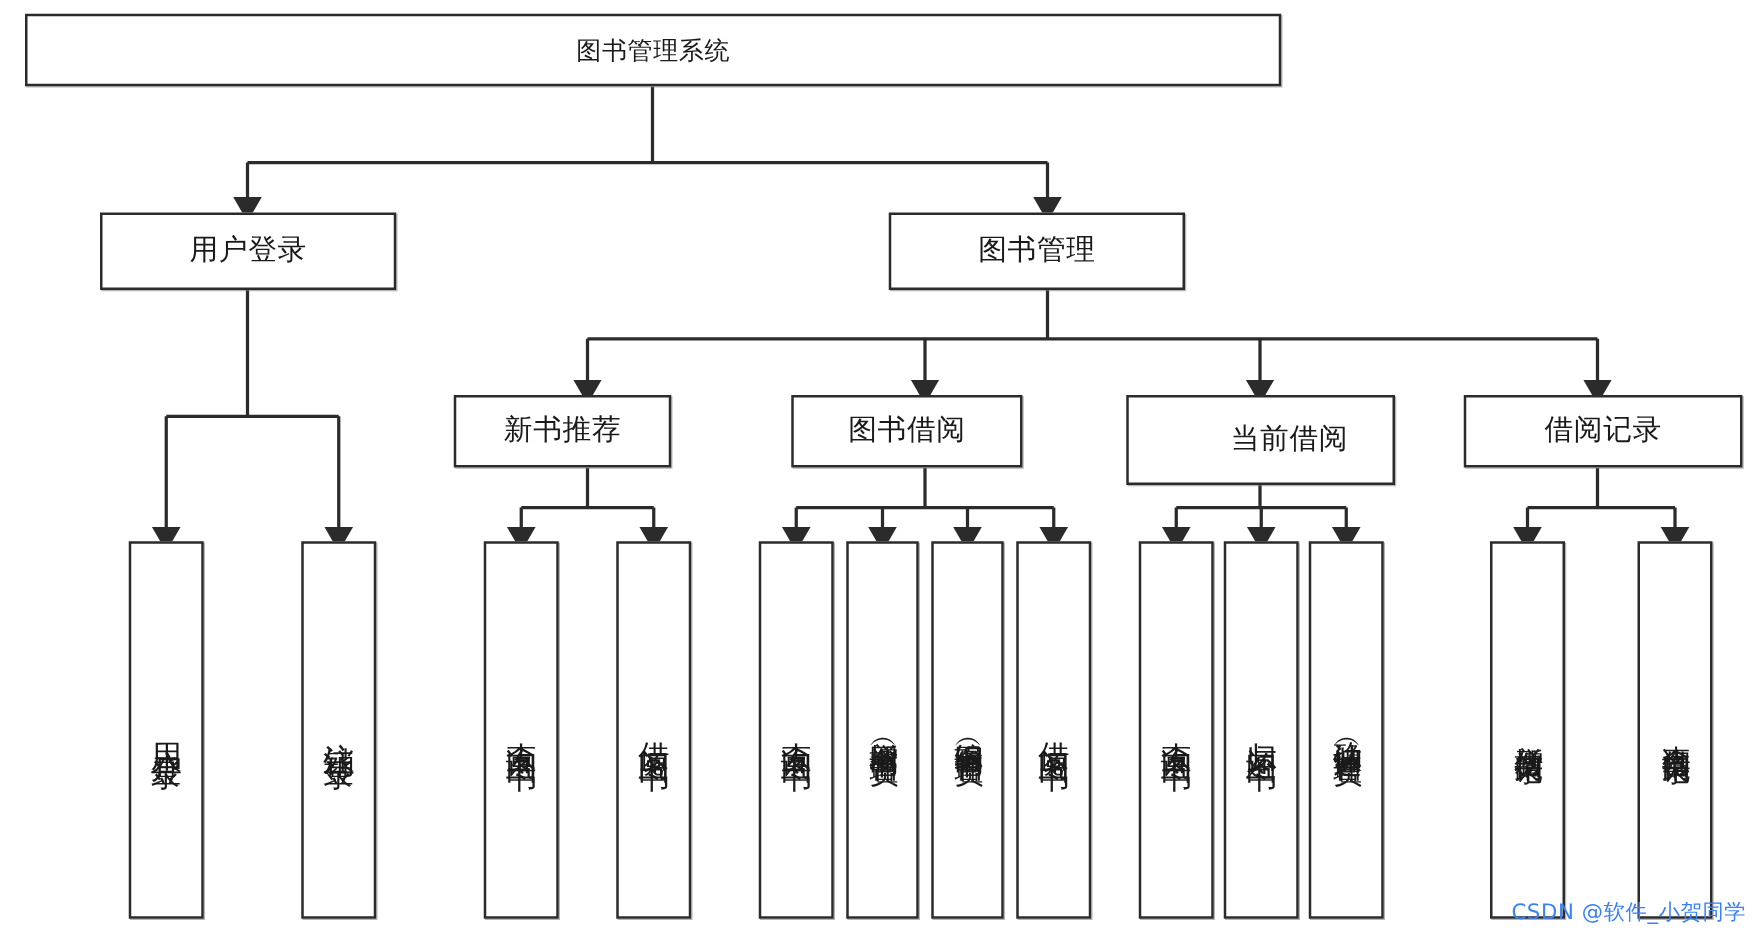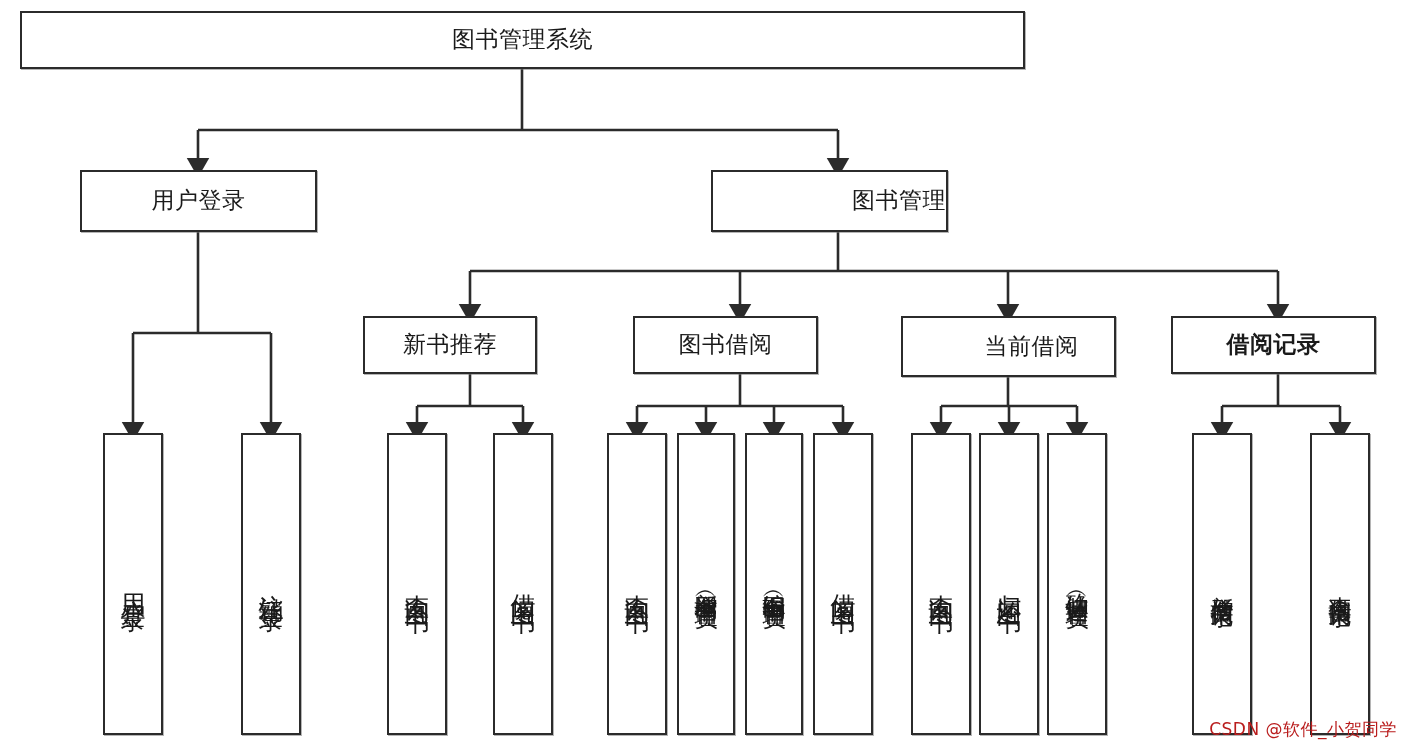--- a/index.html
+++ b/index.html
@@ -41,21 +41,21 @@
   .node .label {
     display: block;
     white-space: nowrap;
     letter-spacing: 0.5px;
   }
   .node.horiz .label {
     font-size: 23px;
     line-height: 1.1;
   }
   .node.root .label {
-    font-size: 23px;
+    font-size: 20px;
   }
   .node.vert {
     align-items: center;
     justify-content: center;
   }
   .node.vert .label {
     writing-mode: vertical-rl;
     text-orientation: upright;
     font-size: 25px;
     line-height: 1.0;
@@ -64,21 +64,21 @@
   }
   .node.vert.narrow .label {
     font-size: 23px;
     letter-spacing: 2px;
   }
   .watermark {
     position: absolute;
     right: 8px;
     bottom: 6px;
     font-size: 17px;
-    color: #b91c1c;
+    color: #3b82f6;
     letter-spacing: 0.5px;
     white-space: nowrap;
     user-select: none;
   }
 </style>
 </head>
 <body>
 
 <div id="diagram-root">
 
@@ -133,34 +133,34 @@
     </g>
   </svg>
 
   <div class="node root horiz" style="left:20px; top:11px; width:1005px; height:58px;">
     <span class="label">图书管理系统</span>
   </div>
 
   <div class="node horiz" style="left:80px; top:170px; width:237px; height:62px;">
     <span class="label">用户登录</span>
   </div>
-  <div class="node horiz" style="left:711px; top:170px; width:237px; height:62px;justify-content:flex-end;">
+  <div class="node horiz" style="left:711px; top:170px; width:237px; height:62px;">
     <span class="label">图书管理</span>
   </div>
 
   <div class="node horiz" style="left:363px; top:316px; width:174px; height:58px;">
     <span class="label">新书推荐</span>
   </div>
   <div class="node horiz" style="left:633px; top:316px; width:185px; height:58px;">
     <span class="label">图书借阅</span>
   </div>
-  <div class="node horiz" style="left:901px; top:316px; width:215px; height:61px;padding-left:46px;">
+  <div class="node horiz" style="left:901px; top:316px; width:215px; height:72px;padding-left:46px;">
     <span class="label">当前借阅</span>
   </div>
-  <div class="node horiz" style="left:1171px; top:316px; width:205px; height:58px;font-weight:bold;">
+  <div class="node horiz" style="left:1171px; top:316px; width:223px; height:58px;">
     <span class="label">借阅记录</span>
   </div>
 
   <div class="node vert" style="left:103px; top:433px; width:60px; height:302px;">
     <span class="label">用户登录</span>
   </div>
   <div class="node vert" style="left:241px; top:433px; width:60px; height:302px;">
     <span class="label">注销登录</span>
   </div>
 

